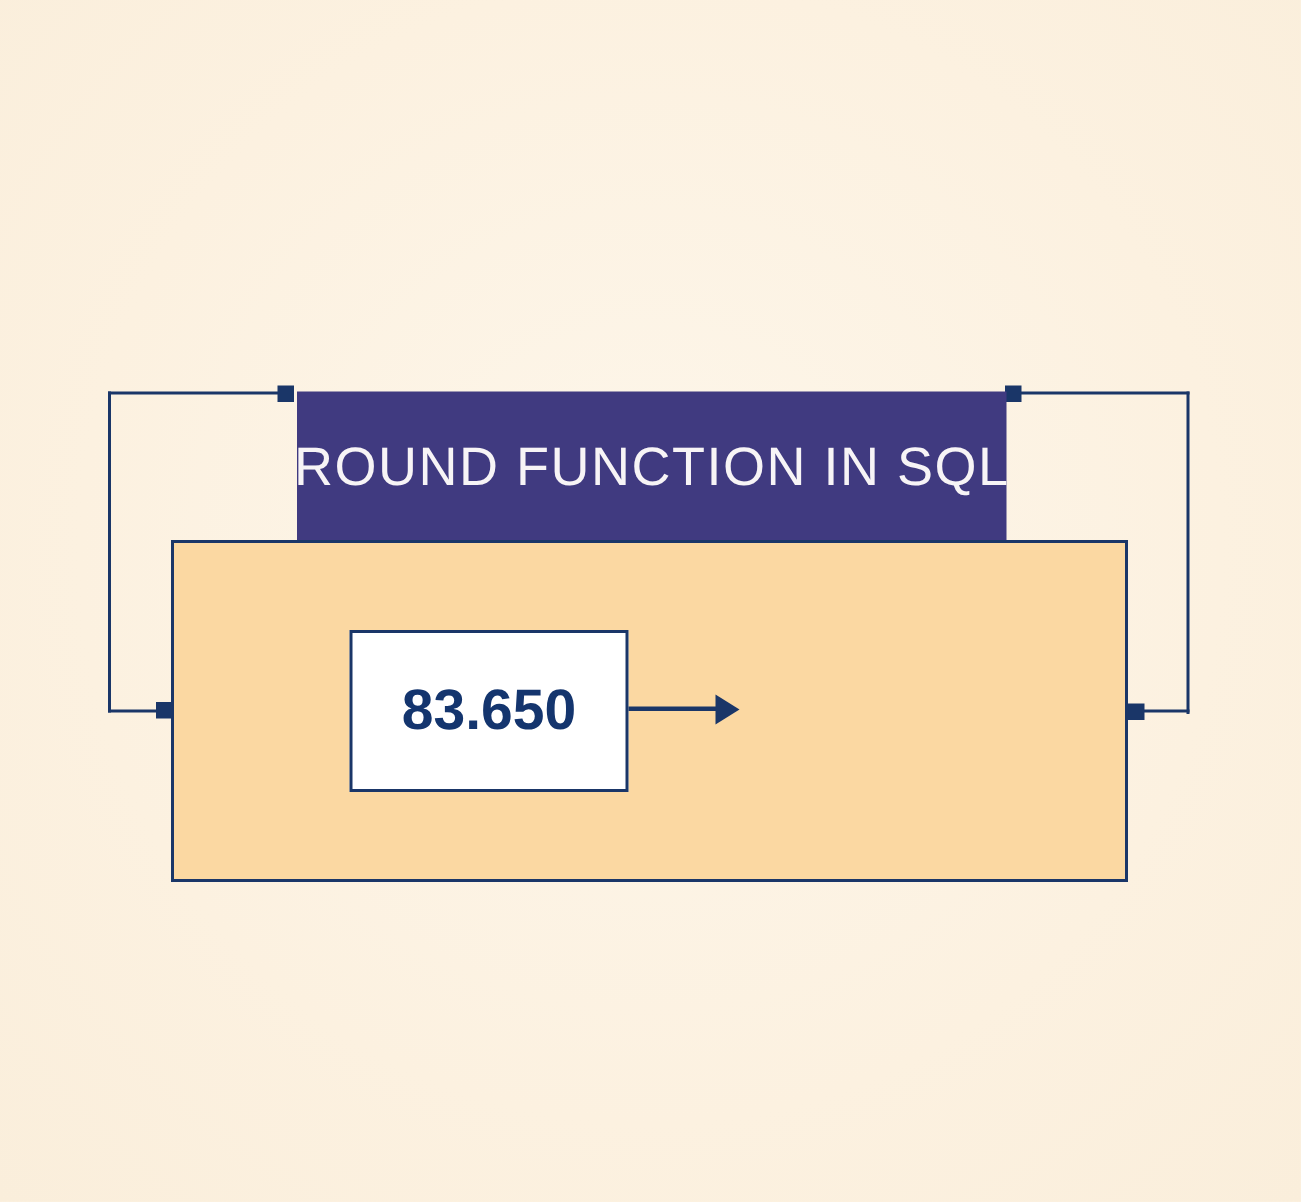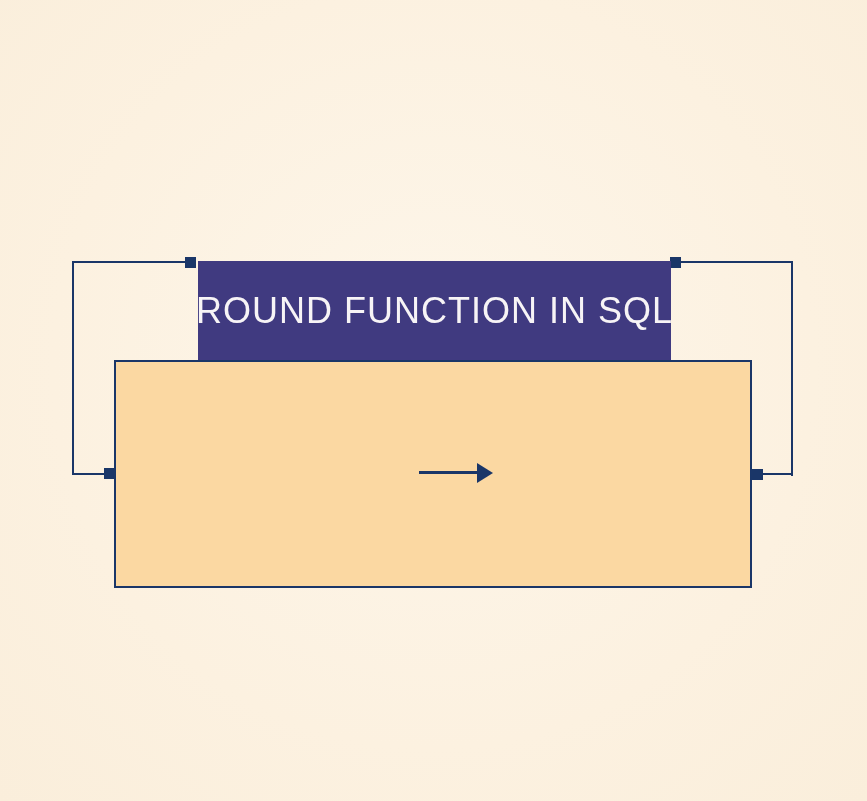--- a/index.html
+++ b/index.html
@@ -145,18 +145,21 @@
   <div class="conn c-title-right"></div>
   <div class="conn c-panel-left"></div>
   <div class="conn c-panel-right"></div>
 
   <div class="title-box">
     <span class="label">ROUND FUNCTION IN SQL</span>
   </div>
 
   <div class="orange-panel"></div>
 
+  <div class="input-box">
+    <span class="value">83.650</span>
+  </div>
 
   <div class="arrow-shaft"></div>
   <div class="arrow-head"></div>
 
 
 </div>
 
 </body></html>

